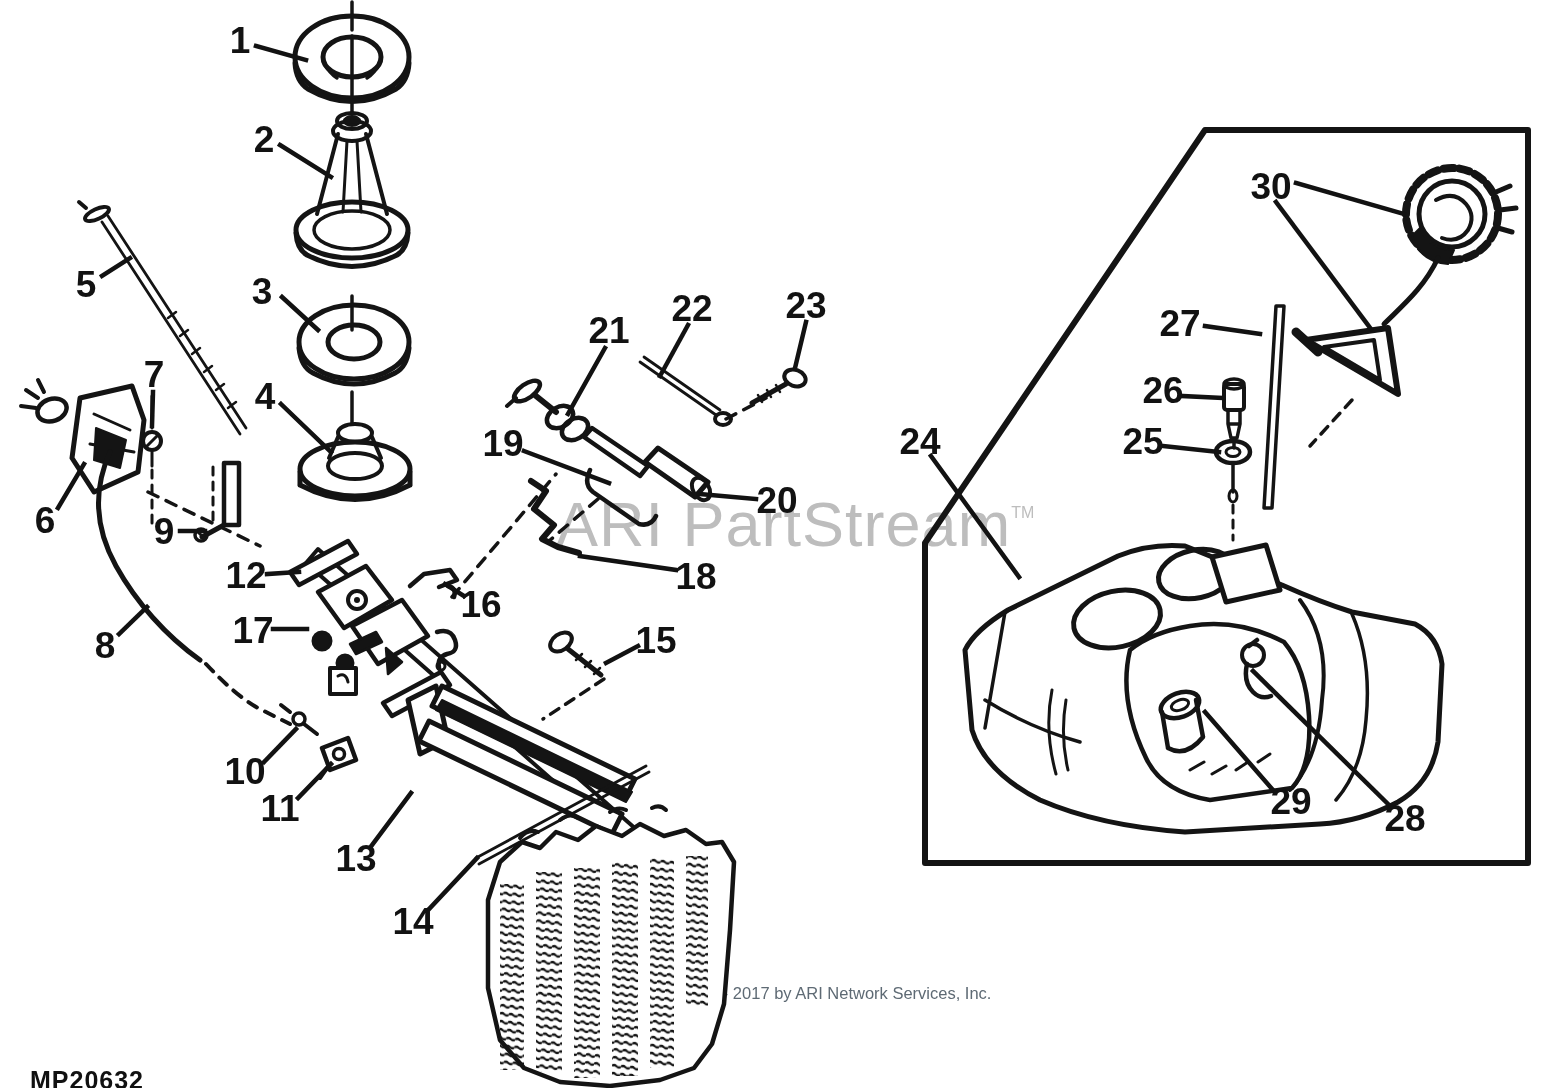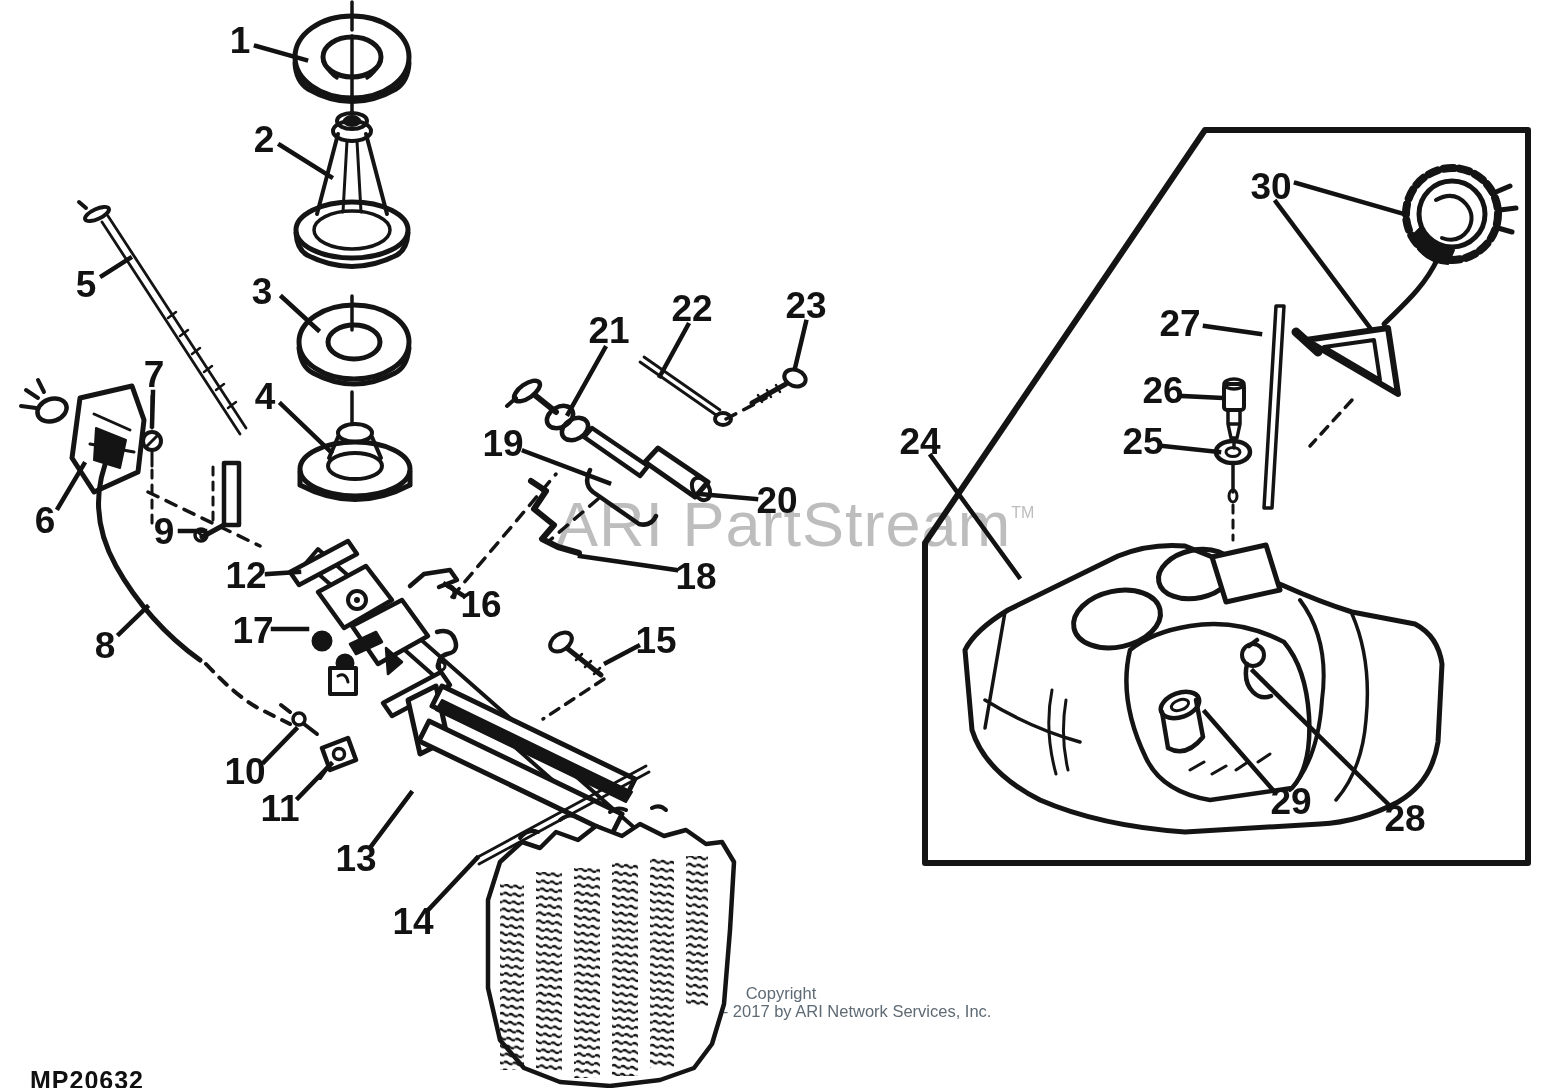--- a/index.html
+++ b/index.html
@@ -16,21 +16,20 @@
   .callout-num{font-family:"Liberation Sans",sans-serif;font-weight:700;font-size:37px;fill:#121212;}
 </style>
 </head>
 <body>
 
 <div id="stage">
 
   <div id="watermark"><span>ARI PartStream</span><sup>TM</sup></div>
 
   <div id="copyblock">
-    <div>Copyright</div>
     <div>PartSearch (c) 2004 - 2017 by ARI Network Services, Inc.</div>
   </div>
 
   <svg id="art" width="1560" height="1088" viewBox="0 0 1560 1088">
     <defs>
       <pattern id="fins" width="9" height="8" patternUnits="userSpaceOnUse" patternTransform="rotate(6)">
         <path d="M0,4 q2,-2 4.5,0 t4.5,0" stroke="#141414" stroke-width="2.2" fill="none"></path>
       </pattern>
     </defs>
 

